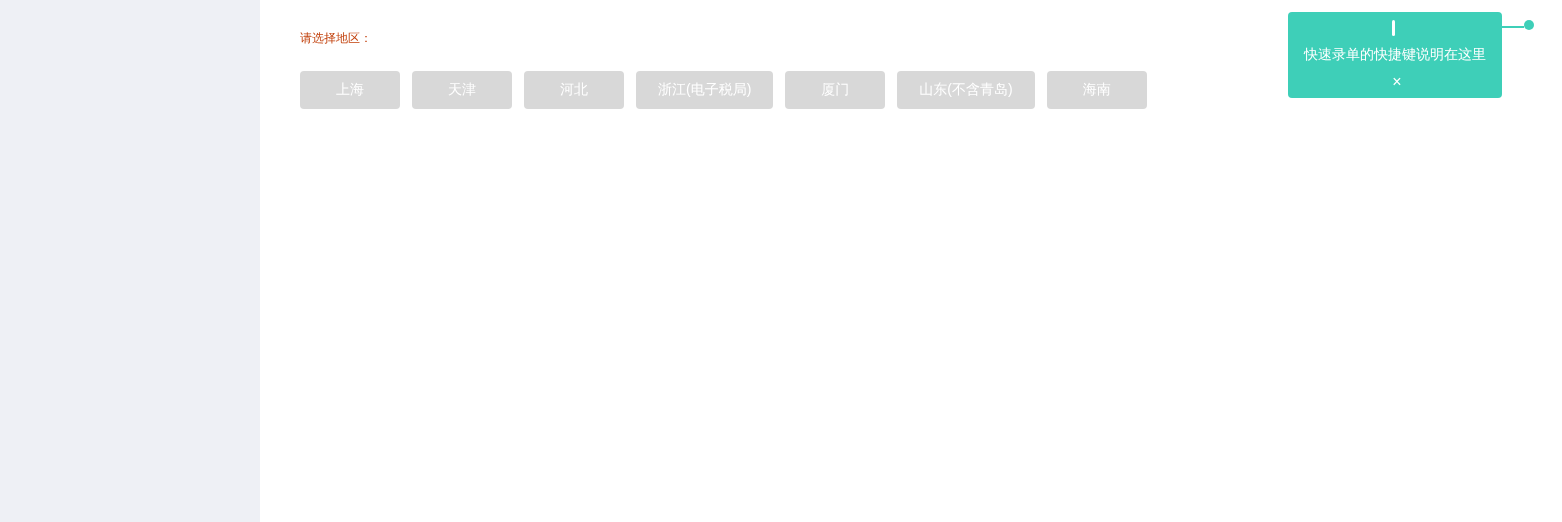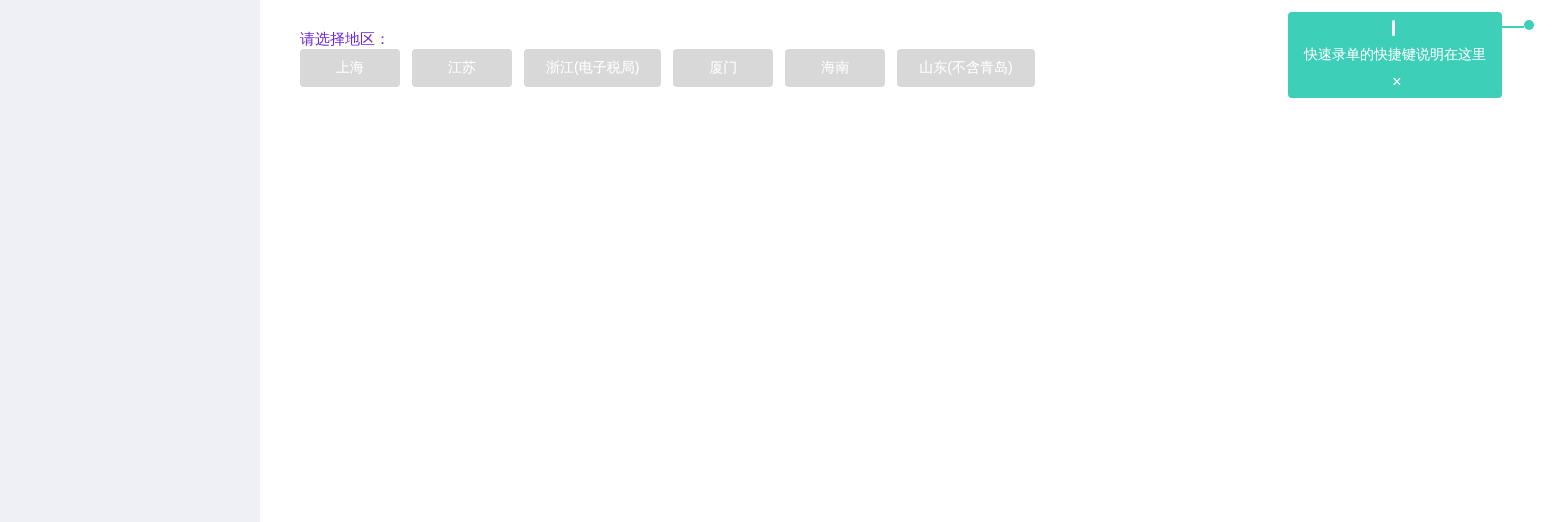--- a/index.html
+++ b/index.html
@@ -30,22 +30,23 @@
       position: absolute;
       left: 260px;
       top: 0;
       right: 0;
       bottom: 0;
       background: #ffffff;
       padding: 30px 40px;
     }
 
     .page-title {
-      font-size: 15px;
-      color: #6d28d9;
+      font-size: 12px;
+      color: #c2410c;
+      margin-bottom: 24px;
       font-weight: normal;
     }
 
     .region-buttons {
       display: flex;
       flex-wrap: wrap;
       gap: 12px;
     }
 
     .region-btn {
@@ -120,25 +121,26 @@
 <body>
 
 <div class="left-sidebar"></div>
 
 <div class="main-content">
   <div class="page-title">请选择地区：</div>
 
   <div class="region-buttons">
 
   <button class="region-btn">上海</button>
-      <button class="region-btn">江苏</button>
+      <button class="region-btn">天津</button>
+      <button class="region-btn">河北</button>
       <button class="region-btn">浙江(电子税局)</button>
       <button class="region-btn">厦门</button>
+      <button class="region-btn">山东(不含青岛)</button>
       <button class="region-btn">海南</button>
-      <button class="region-btn">山东(不含青岛)</button>
     </div>
 </div>
 
 <div class="notification-bar">
   <span class="bar-accent"></span>
   <span>快速录单的快捷键说明在这里</span>
   <span class="close-btn">×</span>
 </div>
 
 <div class="notification-line"></div>

